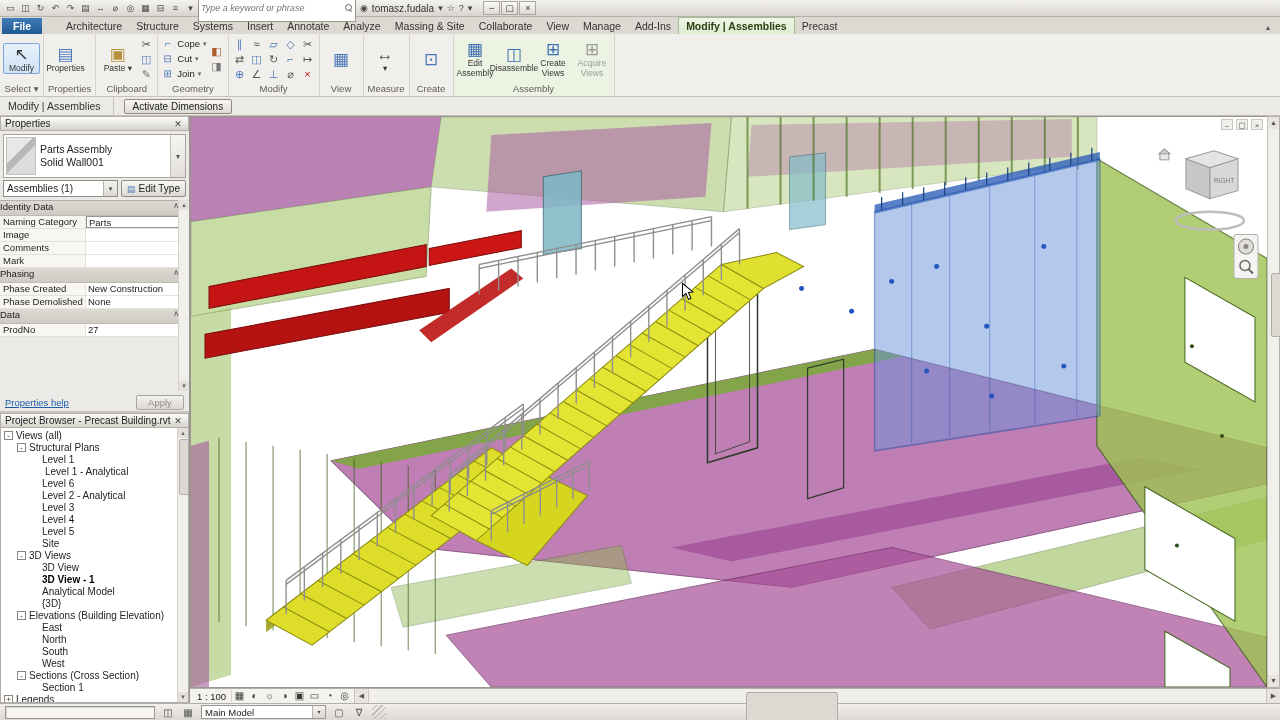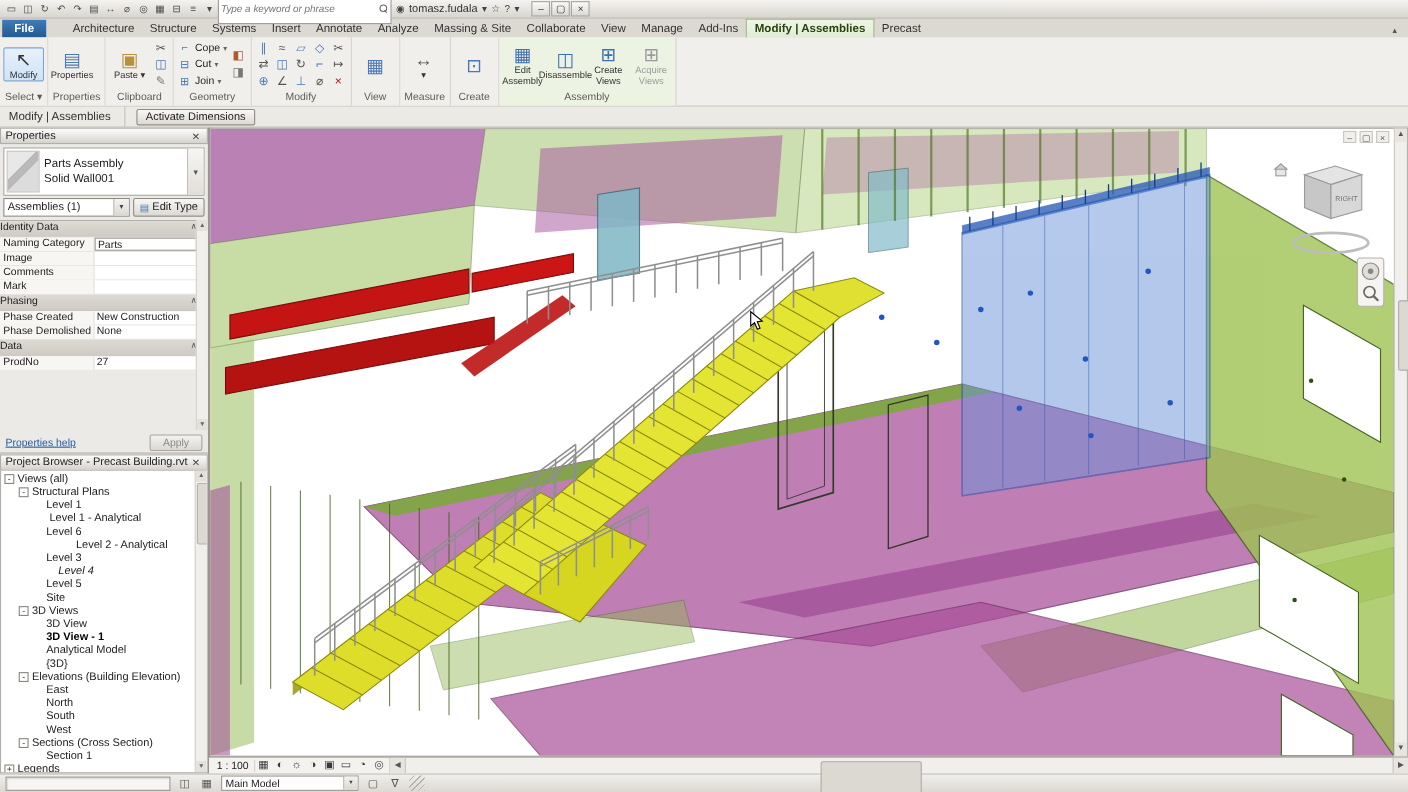--- a/index.html
+++ b/index.html
@@ -424,29 +424,29 @@
             <span class="tlab">Level 1</span>
           </div>
           <div class="titem" style="padding-left: 32px;">
             <span class="tsp"></span>
             <span class="tlab">Level 1 - Analytical</span>
           </div>
           <div class="titem" style="padding-left: 29px;">
             <span class="tsp"></span>
             <span class="tlab">Level 6</span>
           </div>
-          <div class="titem" style="padding-left: 29px; margin-left: 27px;">
+          <div class="titem" style="padding-left: 29px;">
             <span class="tsp"></span>
             <span class="tlab">Level 2 - Analytical</span>
           </div>
           <div class="titem" style="padding-left: 29px;">
             <span class="tsp"></span>
             <span class="tlab">Level 3</span>
           </div>
-          <div class="titem" style="padding-left: 40px; font-style: italic;">
+          <div class="titem" style="padding-left: 29px;">
             <span class="tsp"></span>
             <span class="tlab">Level 4</span>
           </div>
           <div class="titem" style="padding-left: 29px;">
             <span class="tsp"></span>
             <span class="tlab">Level 5</span>
           </div>
           <div class="titem" style="padding-left: 29px;">
             <span class="tsp"></span>
             <span class="tlab">Site</span>

